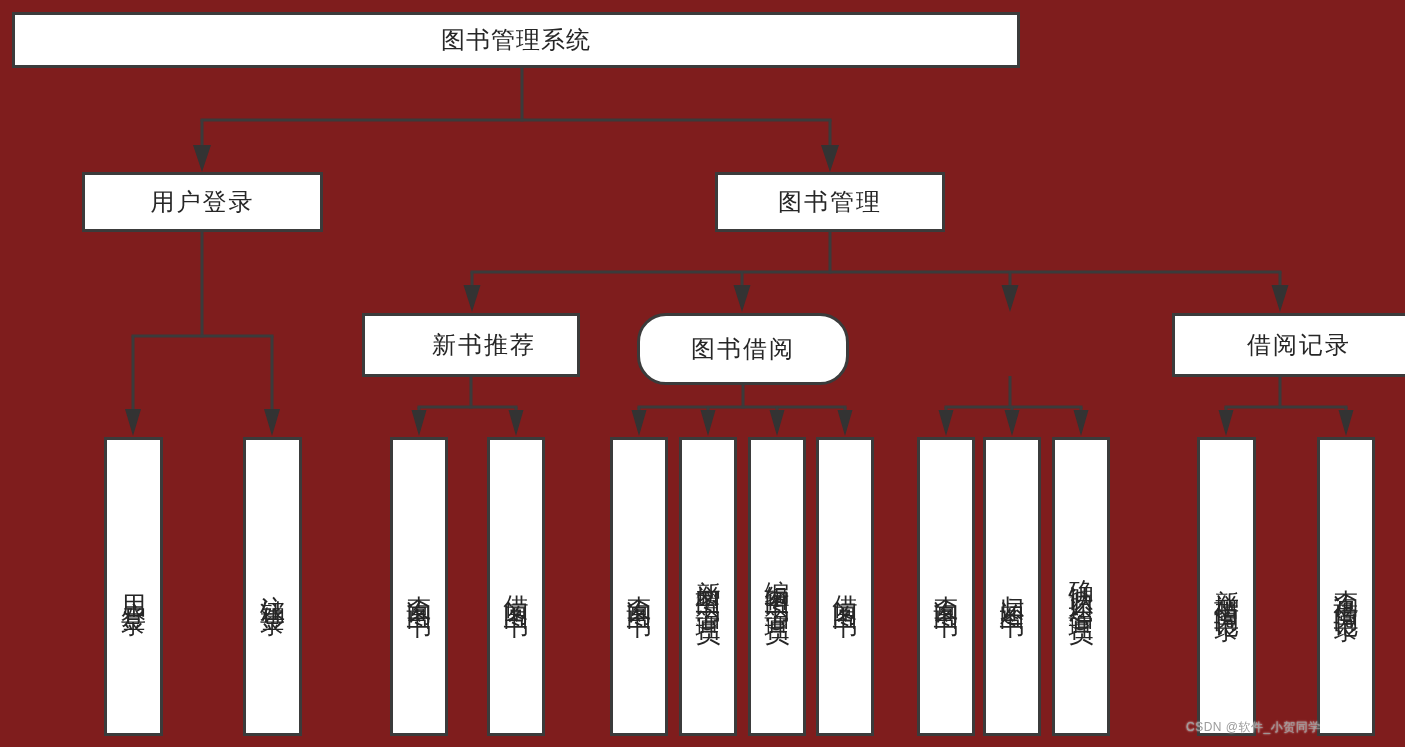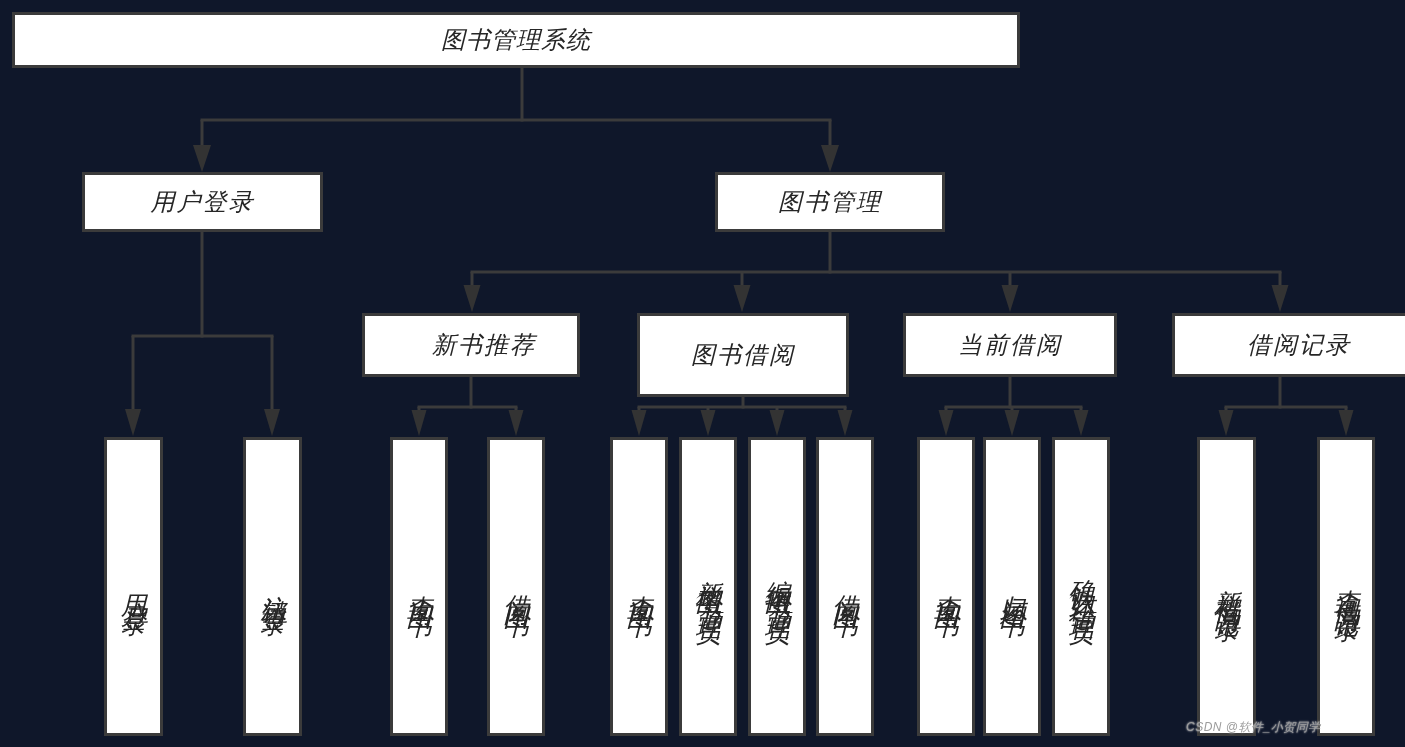--- a/index.html
+++ b/index.html
@@ -1,22 +1,21 @@
 <!DOCTYPE html>
 <html><head>
 <meta charset="utf-8">
 <style>
   html,body{margin:0;padding:0;background:#ffffff;}
   .stage{
     position:relative;
     width:1405px;height:747px;
-    background:#0f172a;
+    background:#7f1d1d;
     font-family:"Liberation Sans","DejaVu Sans",sans-serif;
     overflow:hidden;
-    font-style:italic;
   }
   .stage svg{position:absolute;left:0;top:0;}
   .node{
     position:absolute;
     box-sizing:border-box;
     background:#ffffff;
     border:3px solid #3b3b3b;
     display:flex;
     align-items:center;
     justify-content:center;
@@ -146,25 +145,22 @@
   <div class="node" style="left:82px;top:172px;width:241px;height:60px;">
     <span class="label">用户登录</span>
   </div>
   <div class="node" style="left:715px;top:172px;width:230px;height:60px;align-items:center;">
     <span class="label">图书管理</span>
   </div>
 
   <div class="node" style="left:362px;top:313px;width:218px;height:64px;padding-left:26px;">
     <span class="label">新书推荐</span>
   </div>
-  <div class="node" style="left:637px;top:313px;width:212px;height:84px;">
+  <div class="node" style="left:637px;top:313px;width:212px;height:72px;border-radius:29px;">
     <span class="label">图书借阅</span>
-  </div>
-  <div class="node" style="left:903px;top:313px;width:214px;height:64px;">
-    <span class="label">当前借阅</span>
   </div>
   <div class="node" style="left:1172px;top:313px;width:254px;height:64px;">
     <span class="label">借阅记录</span>
   </div>
 
   <div class="node leaf" style="left:104px;top:437px;width:59px;height:299px;">
     <span class="vlabel">用户登录</span>
   </div>
   <div class="node leaf" style="left:243px;top:437px;width:59px;height:299px;">
     <span class="vlabel">注销登录</span>

